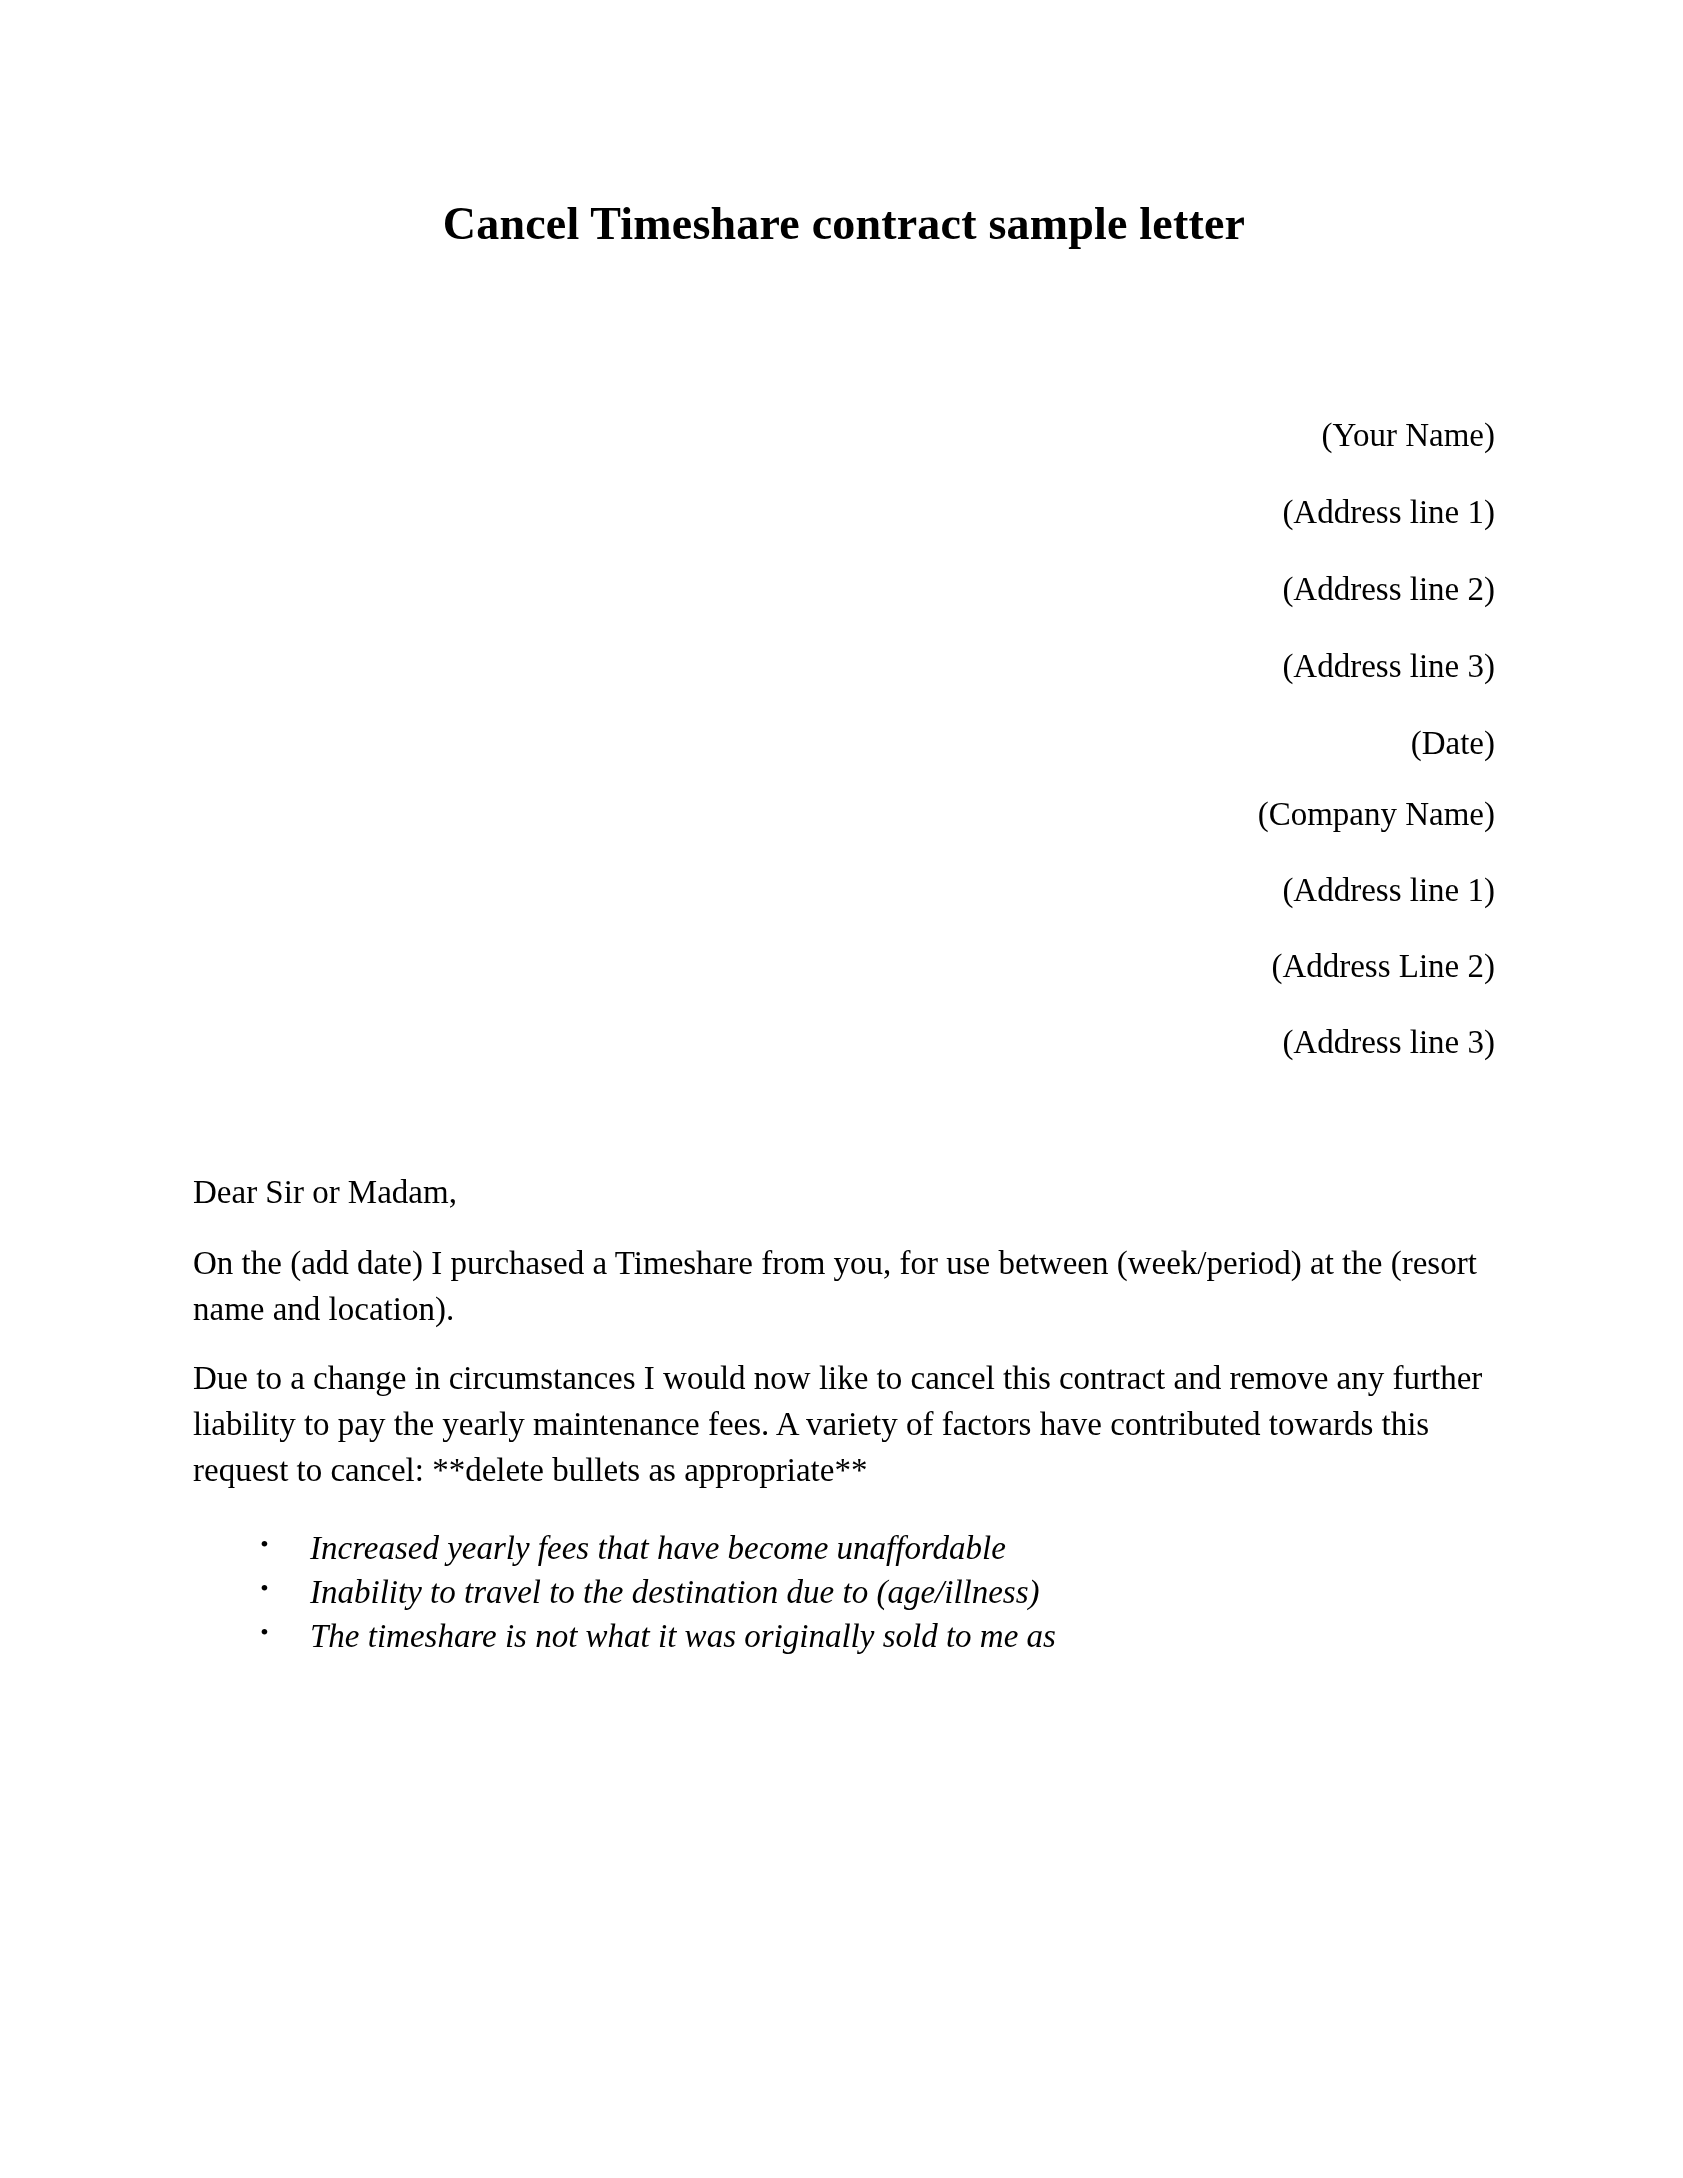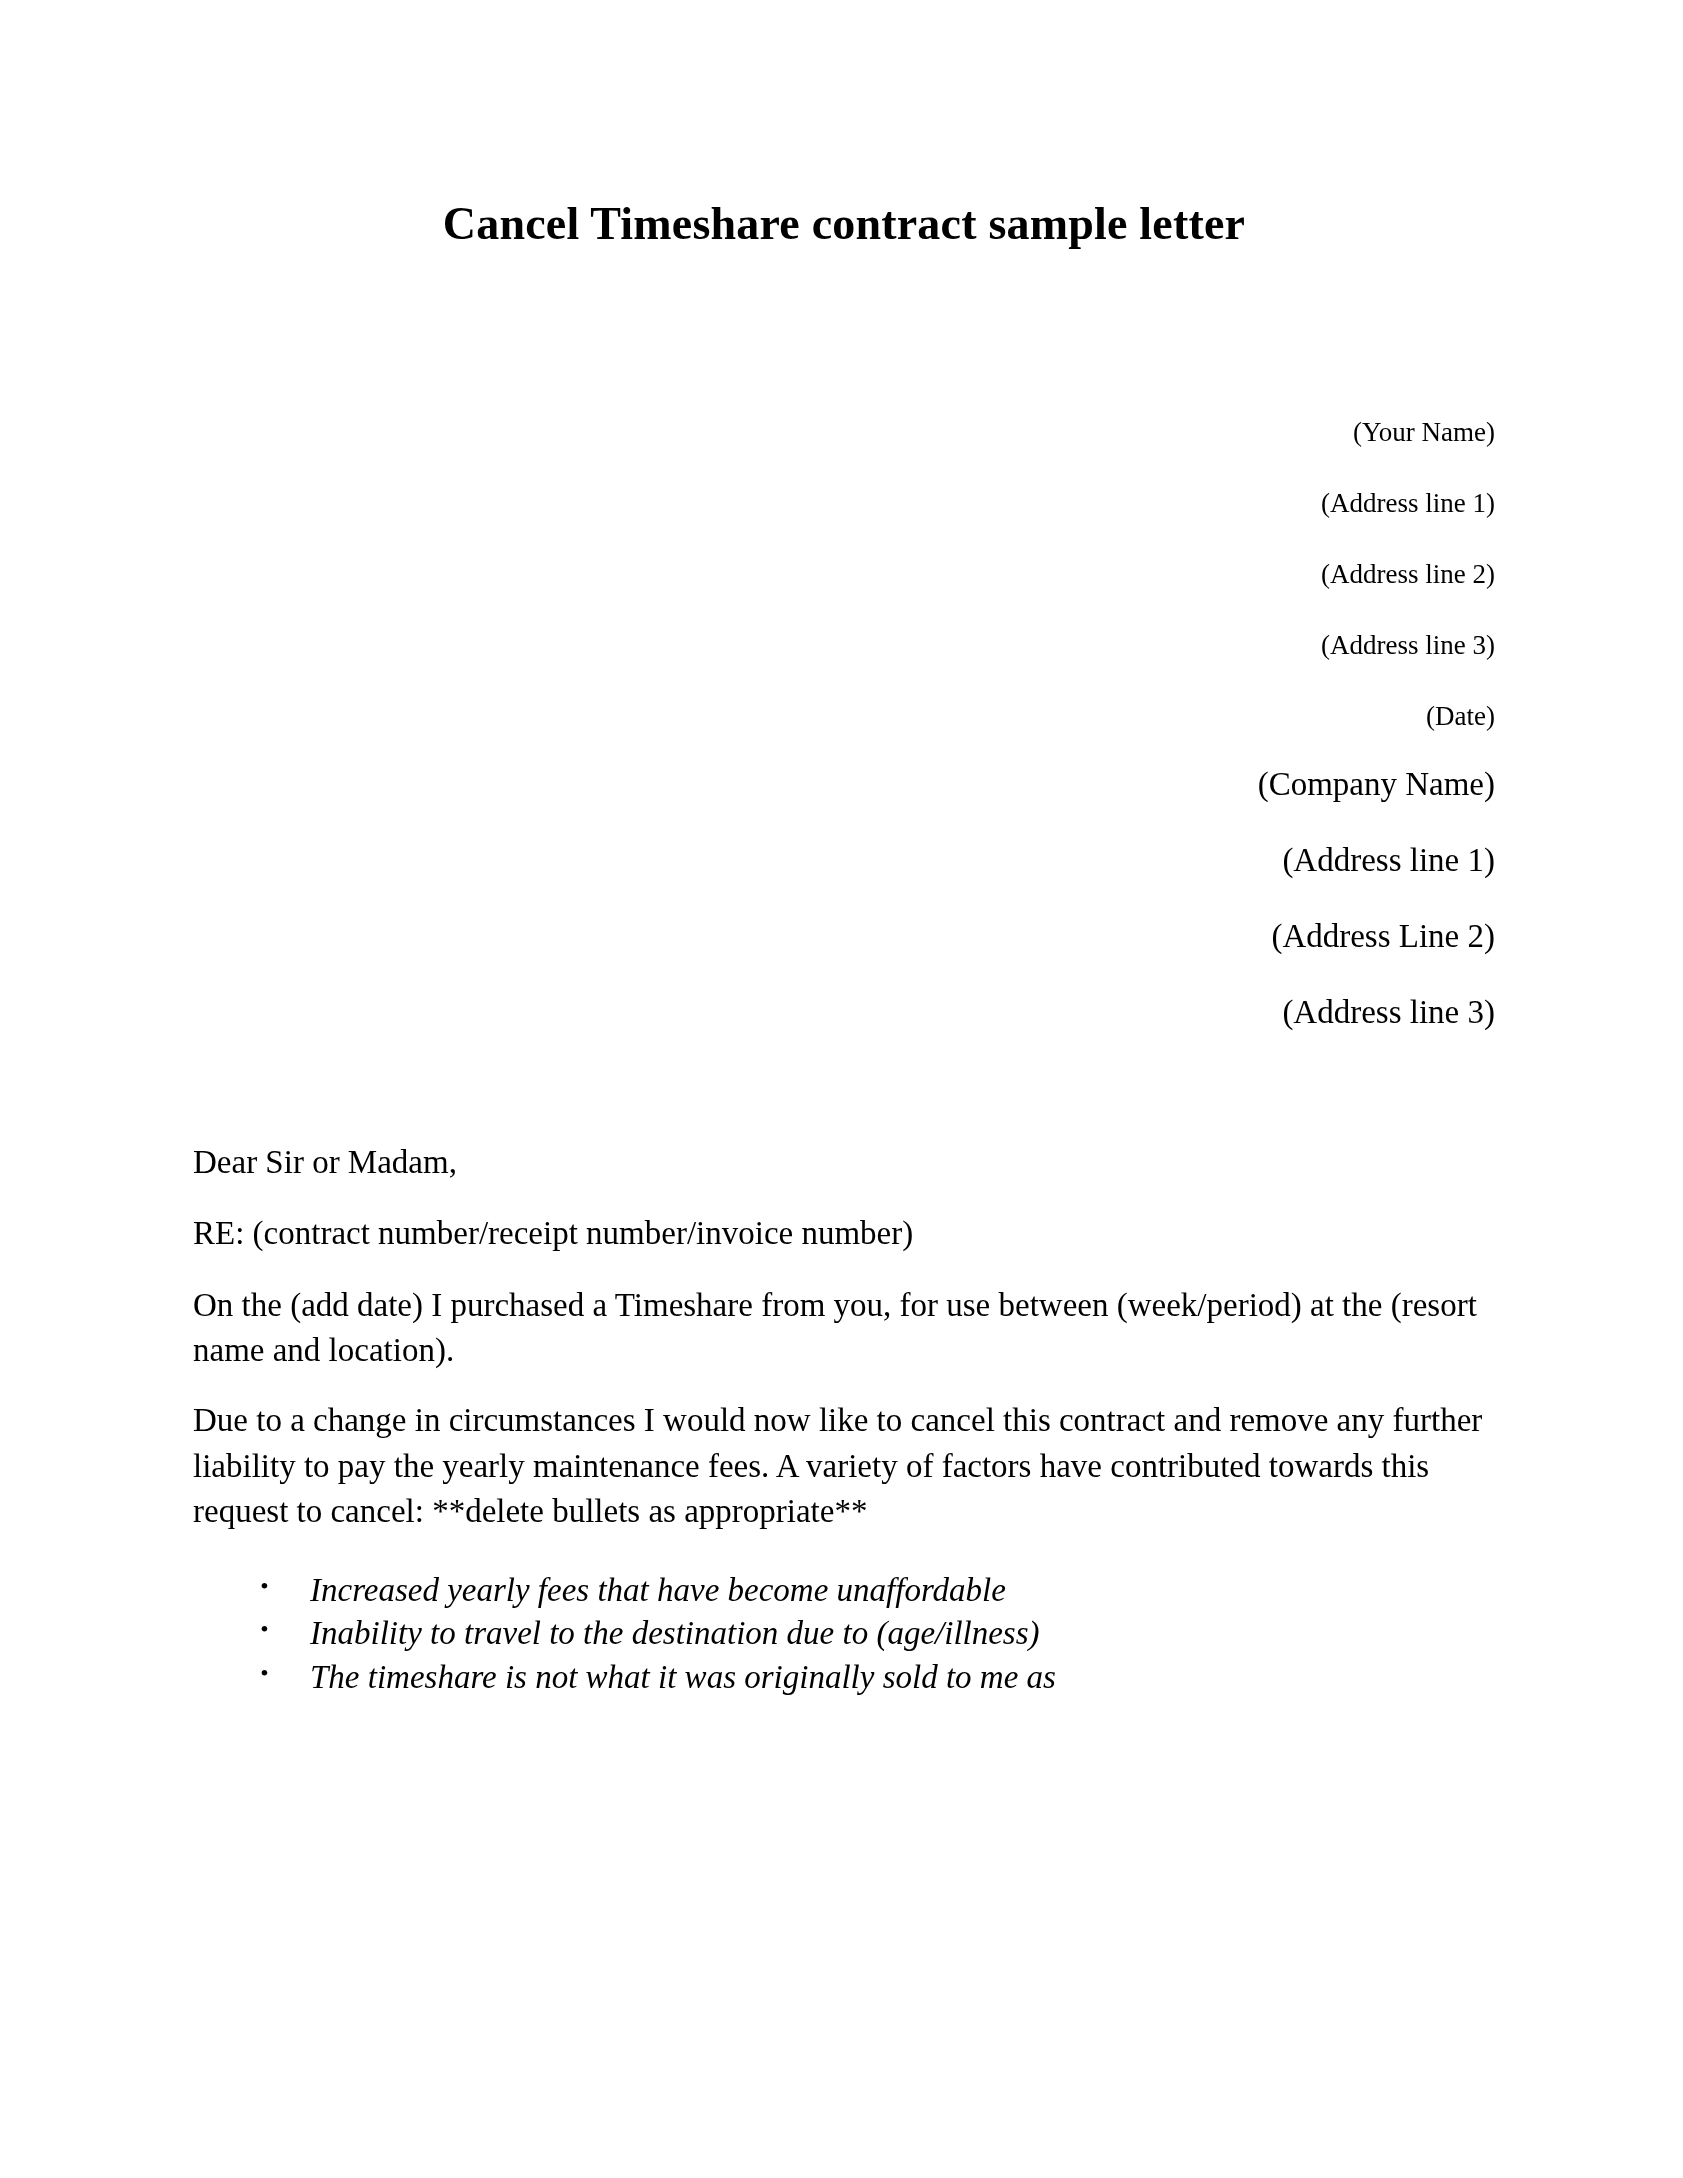--- a/index.html
+++ b/index.html
@@ -27,21 +27,21 @@
     font-weight: bold;
     font-size: 46px;
     line-height: 1.15;
     margin: 0 0 0 0;
     letter-spacing: 0.2px;
   }
   .spacer-after-title { height: 168px; }
 
   .sender-block {
     text-align: right;
-    font-size: 27px;
+    font-size: 33px;
     line-height: 1.0;
   }
   .sender-block .ln {
     margin: 0 0 0 0;
     padding: 0 0 44px 0;
   }
   .sender-block .ln:last-child { padding-bottom: 0; }
 
   .gap-sender-recipient { height: 38px; }
 
@@ -109,21 +109,20 @@
     <div class="ln">(Company Name)</div>
     <div class="ln">(Address line 1)</div>
     <div class="ln">(Address Line 2)</div>
     <div class="ln">(Address line 3)</div>
   </div>
 
   <div class="gap-recipient-body"></div>
 
   <div class="body-block">
     <p class="salutation">Dear Sir or Madam,</p>
-    <p class="re-line">RE: (contract number/receipt number/invoice number)</p>
     <p>On the (add date) I purchased a Timeshare from you, for use between (week/period) at the (resort name and location).</p>
     <p>Due to a change in circumstances I would now like to cancel this contract and remove any further liability to pay the yearly maintenance fees.  A variety of factors have contributed towards this request to cancel: **delete bullets as appropriate**</p>
 
     <ul class="reasons">
       <li>Increased yearly fees that have become unaffordable</li>
       <li>Inability to travel to the destination due to (age/illness)</li>
       <li>The timeshare is not what it was originally sold to me as</li>
     </ul>
   </div>
 

